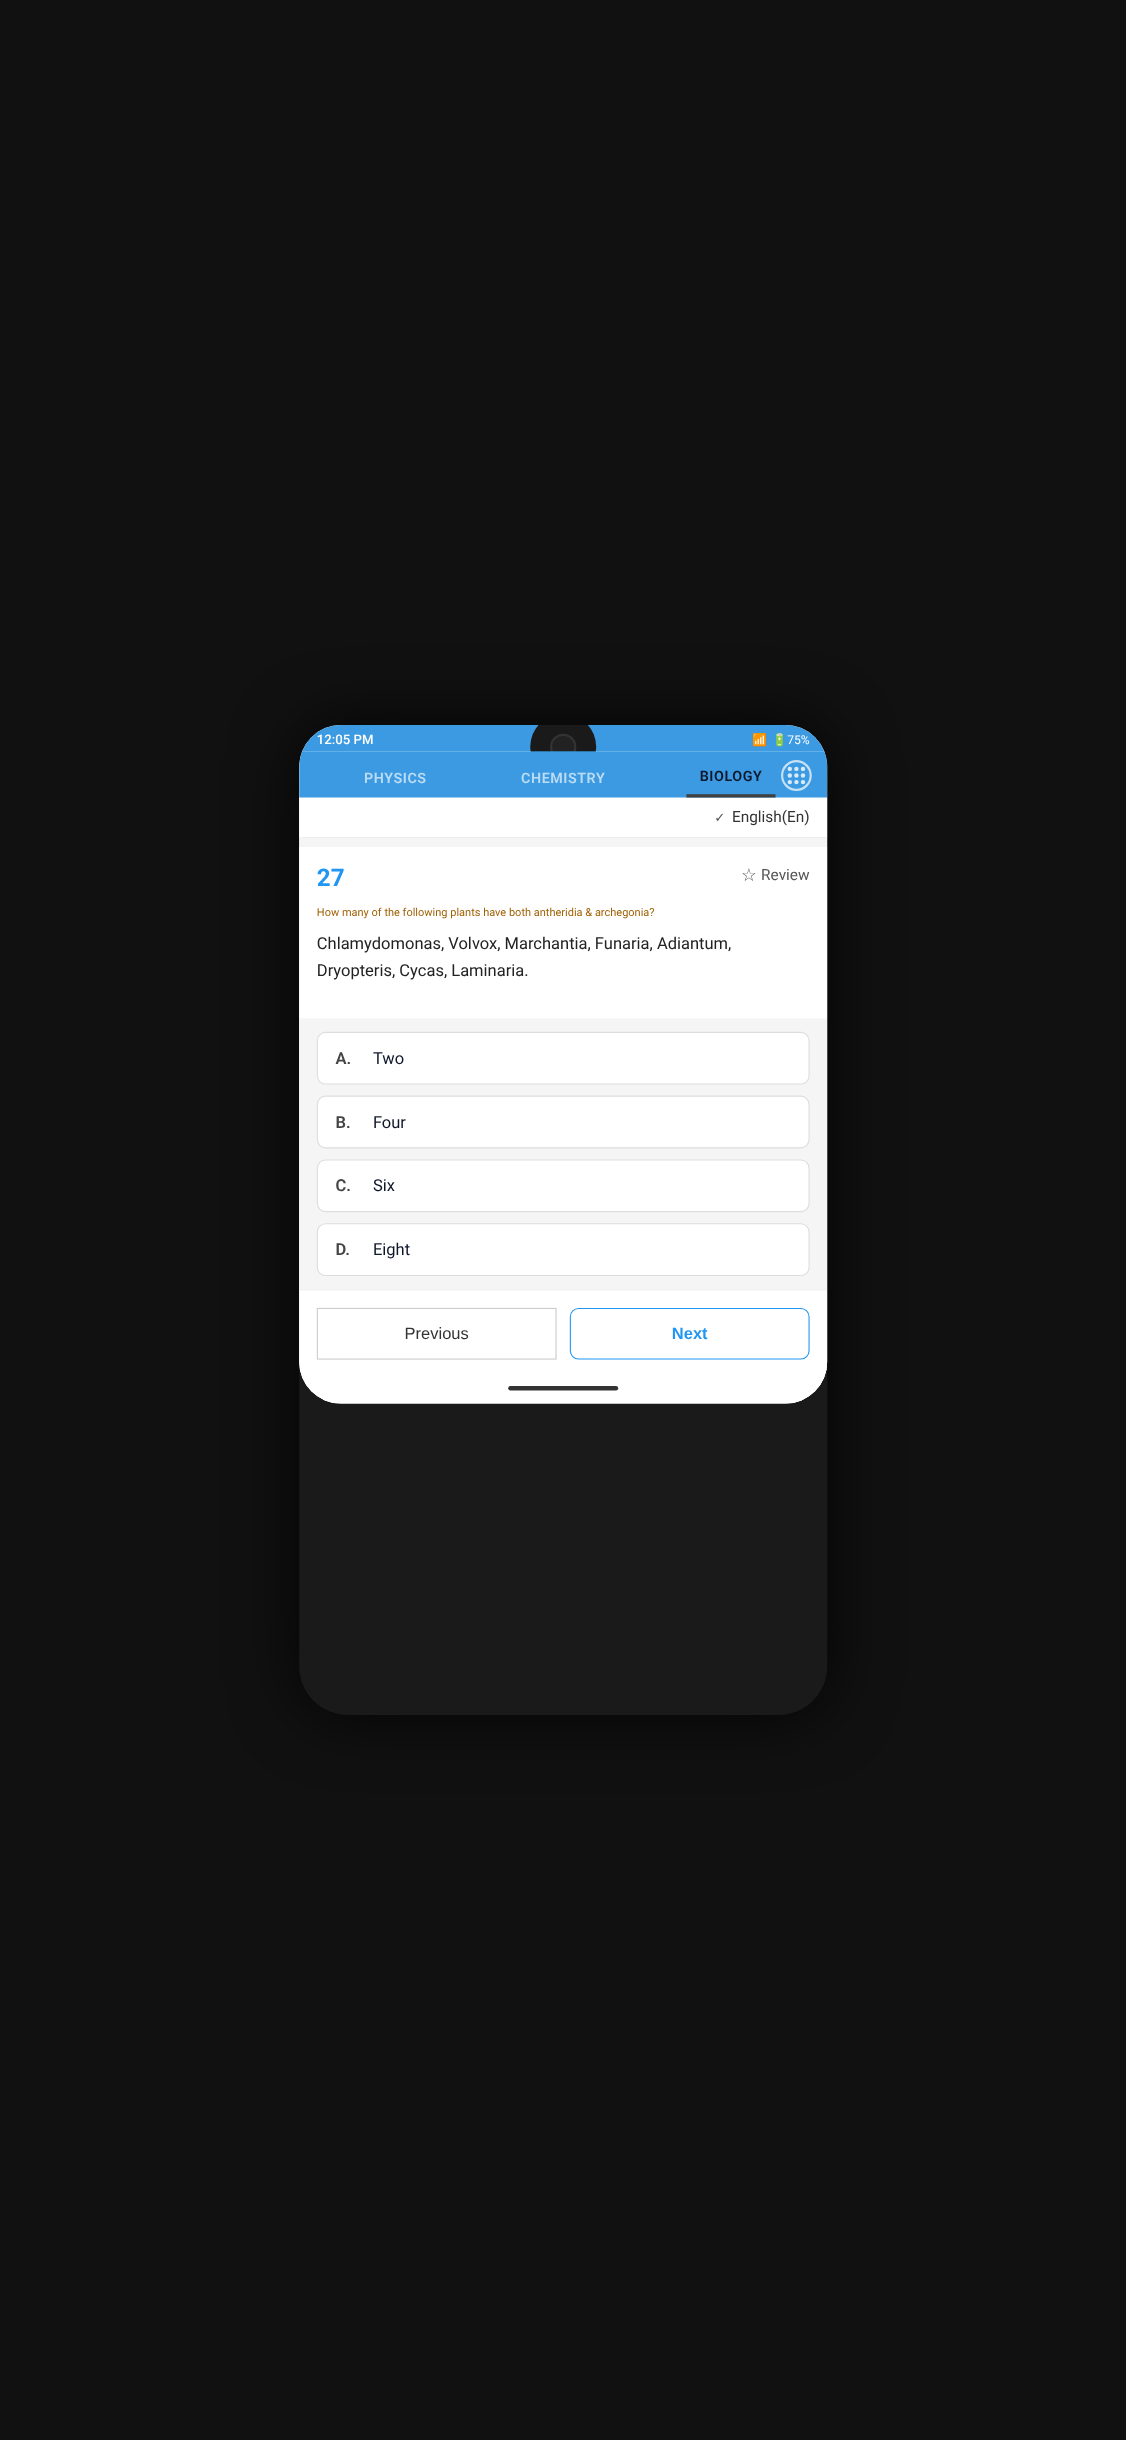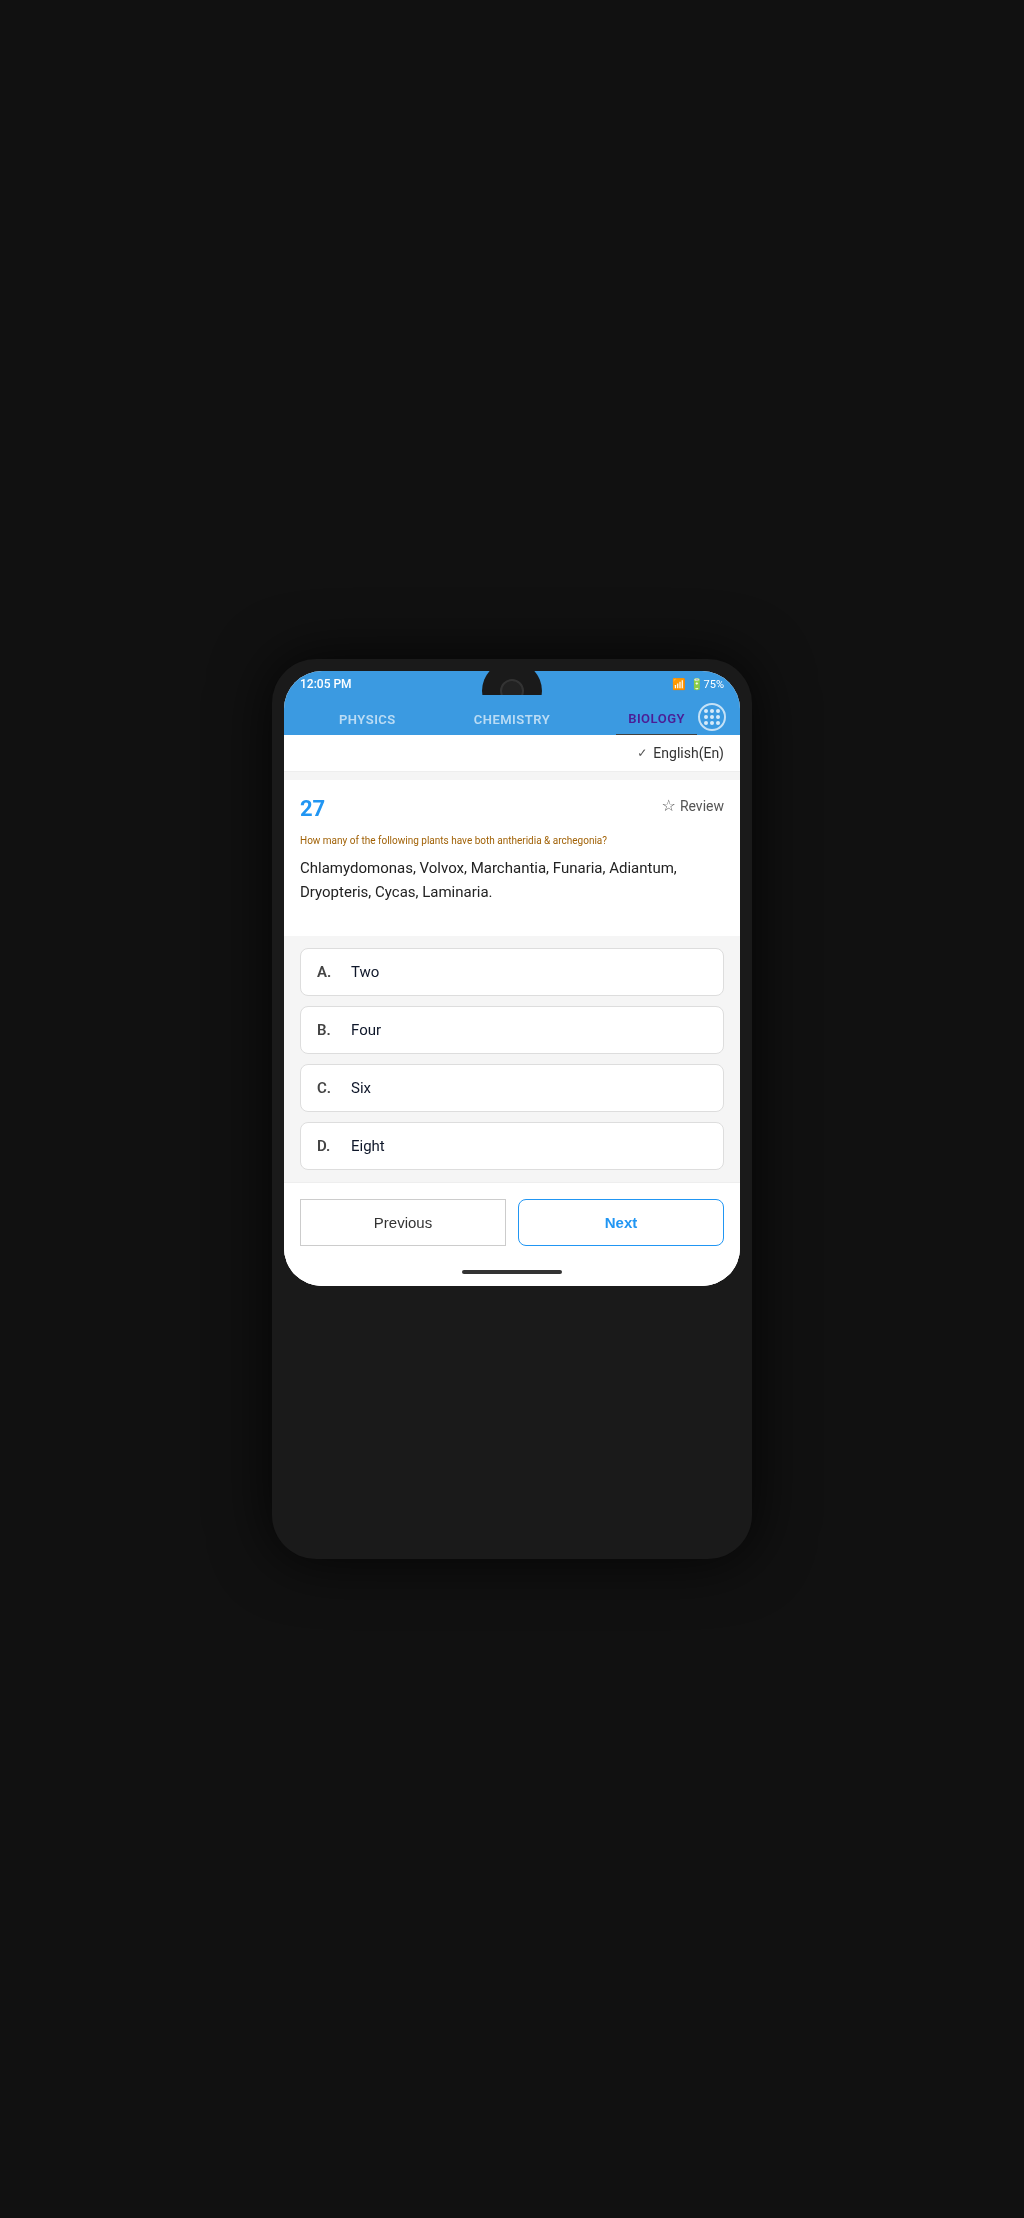--- a/index.html
+++ b/index.html
@@ -11,21 +11,21 @@
       align-items: center;
       min-height: 2218px;
       font-family: 'Roboto', Arial, sans-serif;
     }
 
     .phone-outer {
       width: 480px;
       min-height: 900px;
       background: #1a1a1a;
       border-radius: 44px;
-      padding: 12px;
+      padding: 0;
       box-shadow: 0 0 60px rgba(0,0,0,0.8);
       position: relative;
     }
 
     .phone-inner {
       background: #fff;
       border-radius: 38px;
       overflow: hidden;
       position: relative;
     }
@@ -96,22 +96,22 @@
     .nav-tab {
       font-size: 13px;
       font-weight: 600;
       color: rgba(255,255,255,0.65);
       padding: 8px 12px;
       cursor: pointer;
       letter-spacing: 0.5px;
     }
 
     .nav-tab.active {
-      color: #4c1d95;
-      border-bottom: 1px solid #404040;
+      color: #0f172a;
+      border-bottom: 3px solid #404040;
     }
 
     .grid-icon {
       position: absolute;
       right: 14px;
       top: 8px;
       width: 28px;
       height: 28px;
       border-radius: 50%;
       border: 2px solid rgba(255,255,255,0.7);

